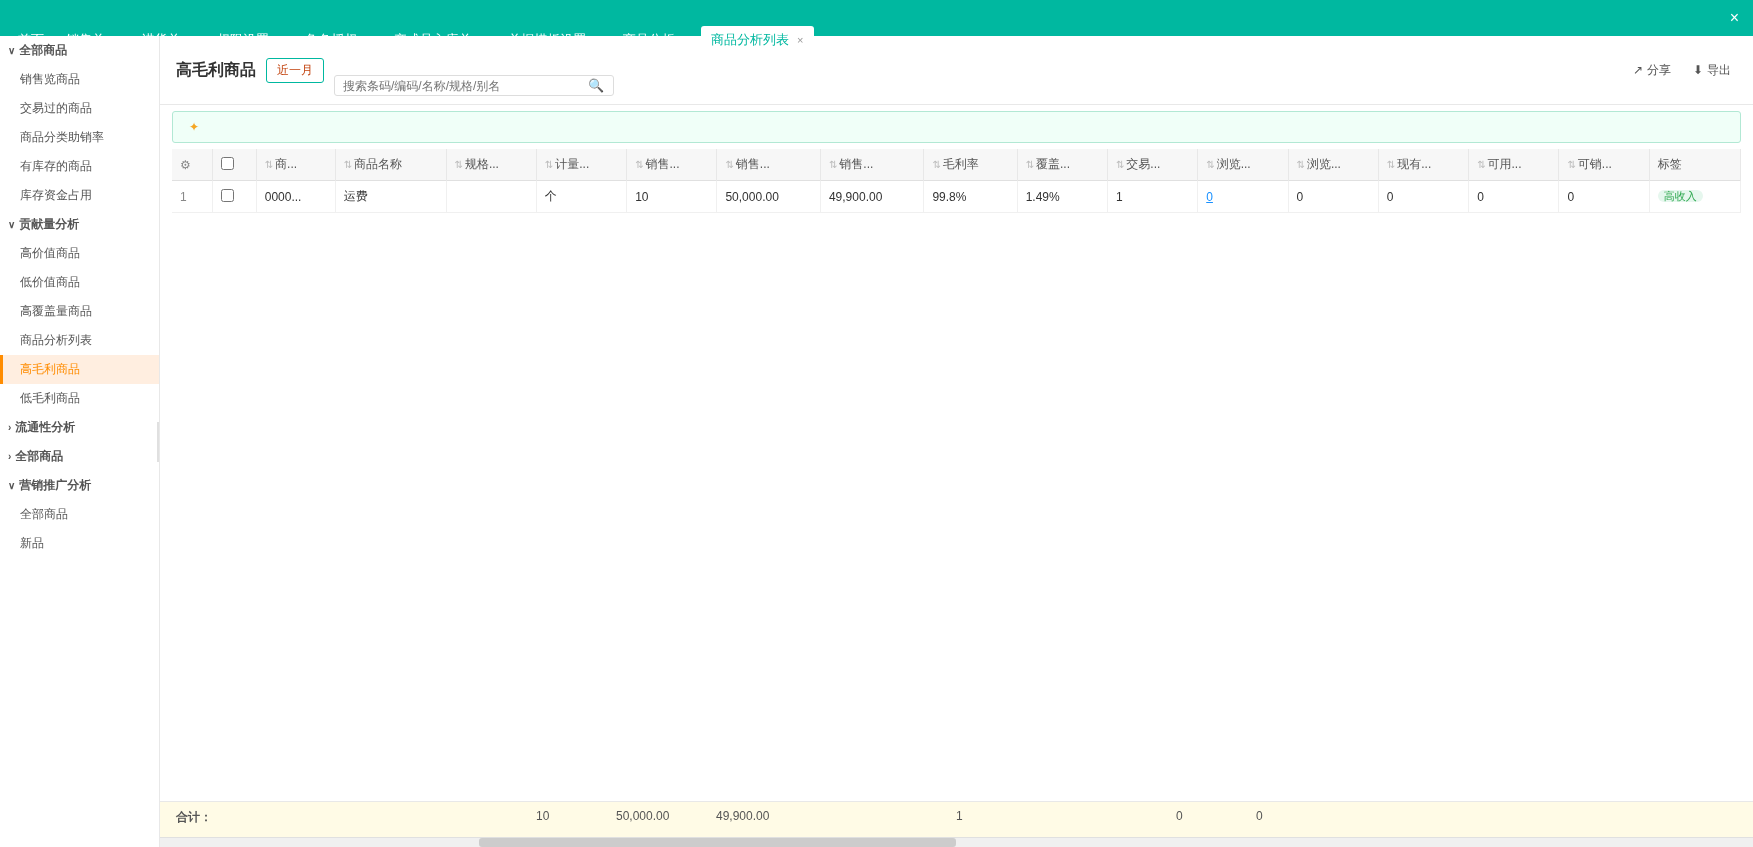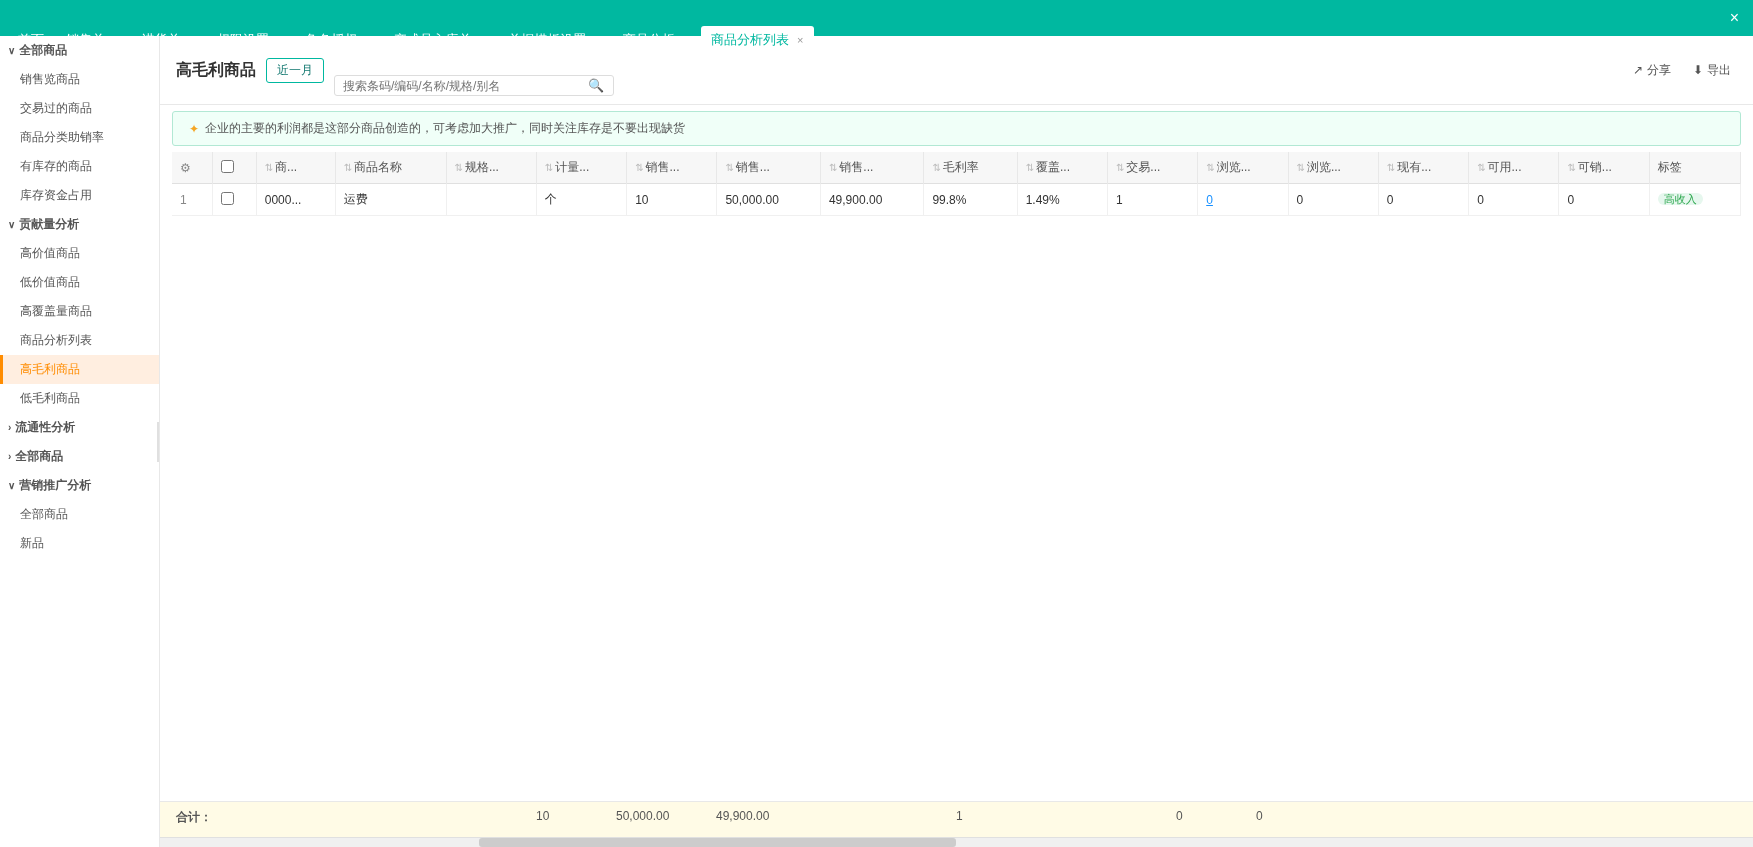--- a/index.html
+++ b/index.html
@@ -119,21 +119,21 @@
       border-bottom: 1px solid #e8e8e8;
     }
     .content-title {
       font-size: 16px;
       font-weight: bold;
       color: #333;
     }
     .filter-btn {
       background: #fff;
       border: 1px solid #00b8a0;
-      color: #0f766e;
+      color: #c2410c;
       padding: 3px 10px;
       border-radius: 3px;
       cursor: pointer;
       font-size: 12px;
     }
     .search-input-wrap {
       display: flex;
       align-items: center;
       border: 1px solid #ddd;
       border-radius: 3px;
@@ -333,21 +333,20 @@
         <span>分享</span>
       </div>
       <div class="action-btn">
         <span>⬇</span>
         <span>导出</span>
       </div>
     </div>
 
     <div class="info-tip">
       <span class="tip-icon">✦</span>
-      <span>企业的主要的利润都是这部分商品创造的，可考虑加大推广，同时关注库存是不要出现缺货</span>
     </div>
 
     <div class="table-wrap">
       <table>
         <thead id="table-head">
             <tr>
               <th><span style="color:#888;cursor:pointer;">⚙</span></th>
               <th><input type="checkbox" style=""></th>
               <th><span style="color:#bbb;font-size:10px;margin-right:2px;">⇅</span>商...</th>
               <th><span style="color:#bbb;font-size:10px;margin-right:2px;">⇅</span>商品名称</th>

